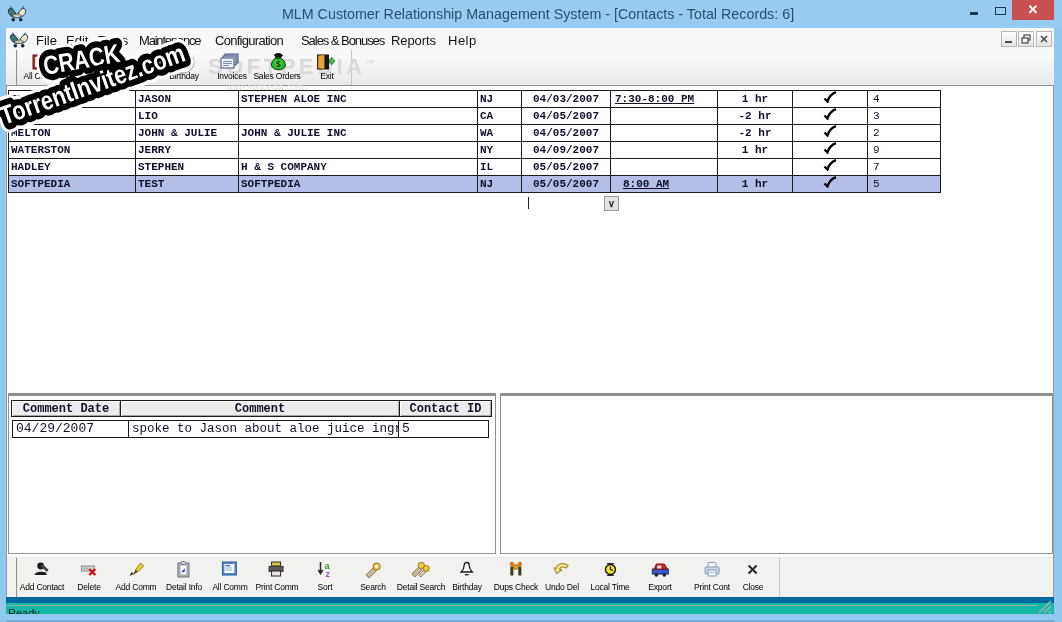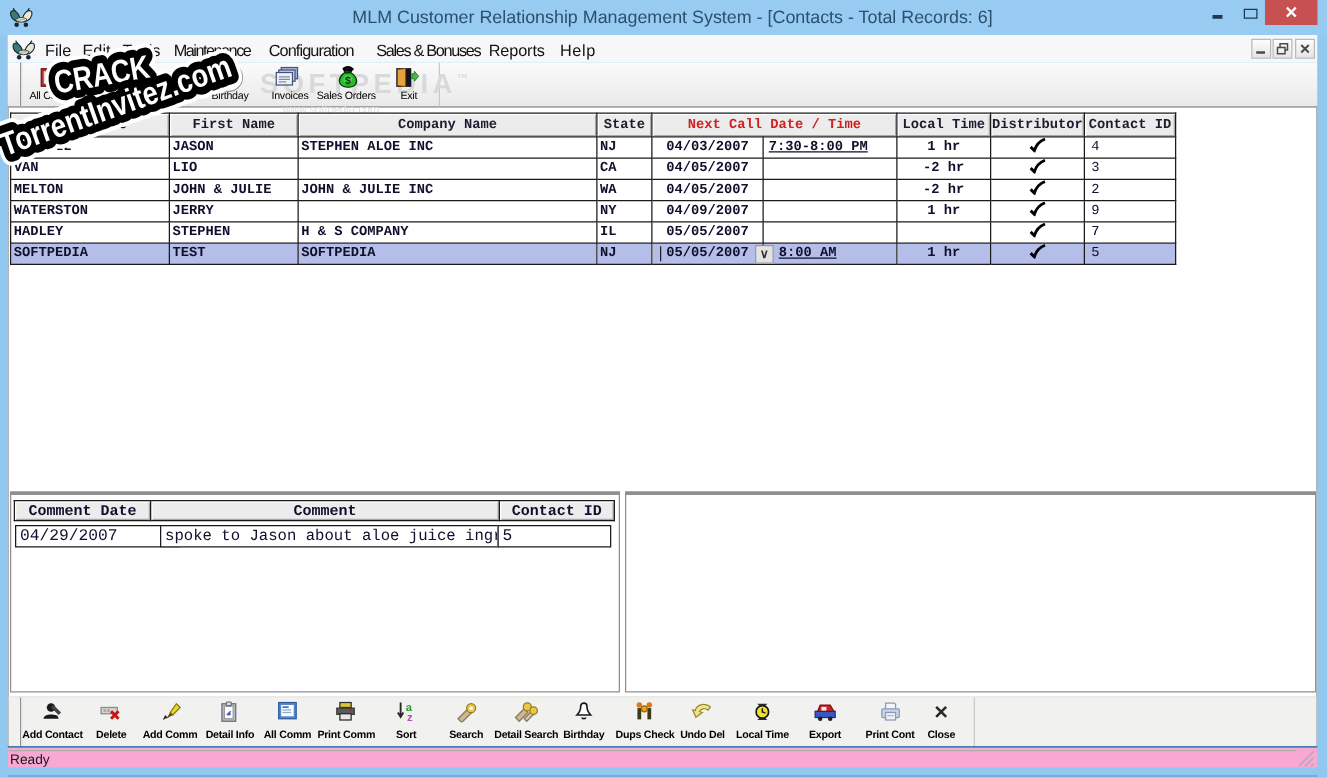--- a/index.html
+++ b/index.html
@@ -50,24 +50,24 @@
   #mtable { position:absolute; left:2px; top:4px; border-collapse:collapse; font-family:"Liberation Mono",monospace; font-weight:bold; color:#10102c; table-layout:fixed; }
   #mtable th { height:16px; background:#ececec; border:1px solid #1a1a1a; box-shadow:inset 1px 1px 0 #ffffff, inset -1px -1px 0 #a8a8a8; font-size:12px; text-align:center; }
 
   .cbox { position:absolute; height:18px; background:#fff; border:1px solid #1a1a1a; font-family:"Liberation Mono",monospace; font-weight:normal; font-size:13px; color:#10102c; white-space:pre; overflow:hidden; padding-left:3px; line-height:16px; }
 
   
   #btoolbar { left:7px; top:557px; width:1046px; height:40px; background:#f1f1f0; border-top:1px solid #e6e6e6; }
   #btoolbar .bband { position:absolute; left:9px; top:0; width:764px; height:40px; border-right:1px solid #c9c9c9; border-left:2px groove #e6e6e6; }
   .bt-btn { position:absolute; top:561px; transform:translateX(-50%); text-align:center; }
   .bt-btn svg { display:block; margin:0 auto; }
-  .bt-btn .lbl { font-size:8.5px; letter-spacing:-0.2px; color:#000; margin-top:4px; white-space:pre;font-weight:bold; }
-
-  
-  #statusbar { left:6px; top:597px; width:1048px; height:18px; background:#f9a8d4; border-top:1px solid #0369a1; }
+  .bt-btn .lbl { font-size:8.5px; letter-spacing:-0.2px; color:#000; margin-top:4px; white-space:pre; }
+
+  
+  #statusbar { left:6px; top:597px; width:1048px; height:18px; background:#14b8a6; border-top:6px solid #0369a1; }
   #status-inner { position:absolute; left:1px; top:2px; width:1030px; height:15px; border-top:1px solid #adadad; }
   #status-text { position:absolute; left:2px; top:4px; font-size:11px; color:#1a1a1a; }
 
   
   #bottom-border { left:0; top:614px; width:1062px; height:8px; background:#90c8f0; border-bottom:2px solid #74add9; }
   #left-border { left:0; top:28px; width:6px; height:594px; background:#90c8f0; }
   #right-border { left:1054px; top:28px; width:8px; height:594px; background:#90c8f0; }
 </style>
 </head>
 <body>
@@ -172,30 +172,20 @@
       <col style="width:103px">
       <col style="width:239px">
       <col style="width:44px">
     <col style="width:89px">
       <col style="width:107px">
       <col style="width:75px">
       <col style="width:75px">
       <col style="width:73px">
   </colgroup>
   <tbody>
-      <tr>
-    <th>Last Name</th>
-        <th>First Name</th>
-        <th>Company Name</th>
-        <th>State</th>
-    <th class="red" colspan="2">Next Call Date / Time</th>
-        <th>Local Time</th>
-        <th>Distributor</th>
-        <th>Contact ID</th>
-  </tr>
   <tr>
         <td>RUSSELL</td>
         <td>JASON</td>
         <td>STEPHEN ALOE INC</td>
         <td>NJ</td>
         <td class="dt">04/03/2007</td>
         <td class="tm">7:30-8:00 PM</td>
         <td class="lt">1 hr</td>
         <td class="ck"><svg width="14" height="12" viewBox="0 0 14 12" style="vertical-align:-1px">
             <path d="M1.5 7.5 L4.5 10.5 C6 5.5 9.5 2.5 13 1.2" stroke="#000" stroke-width="2.3" fill="none"></path>

